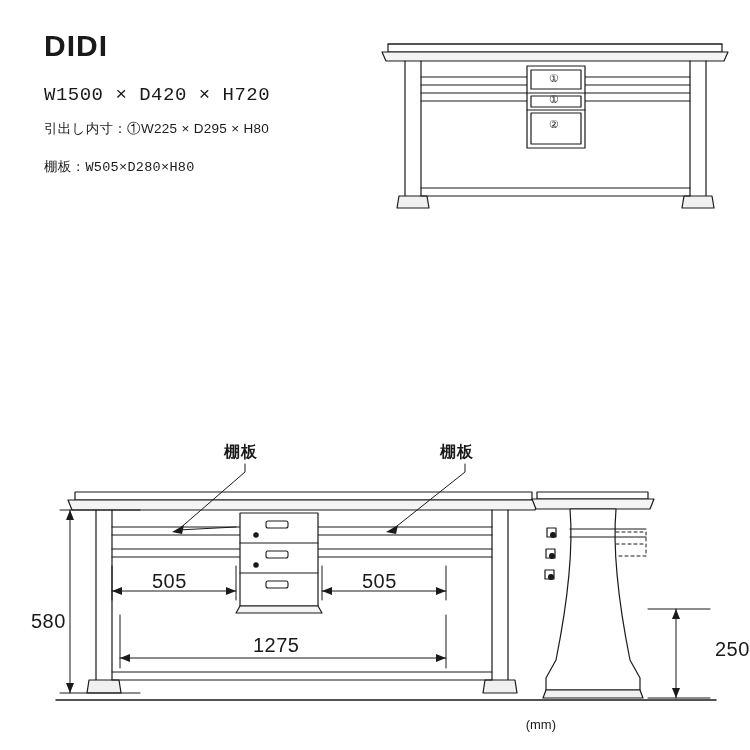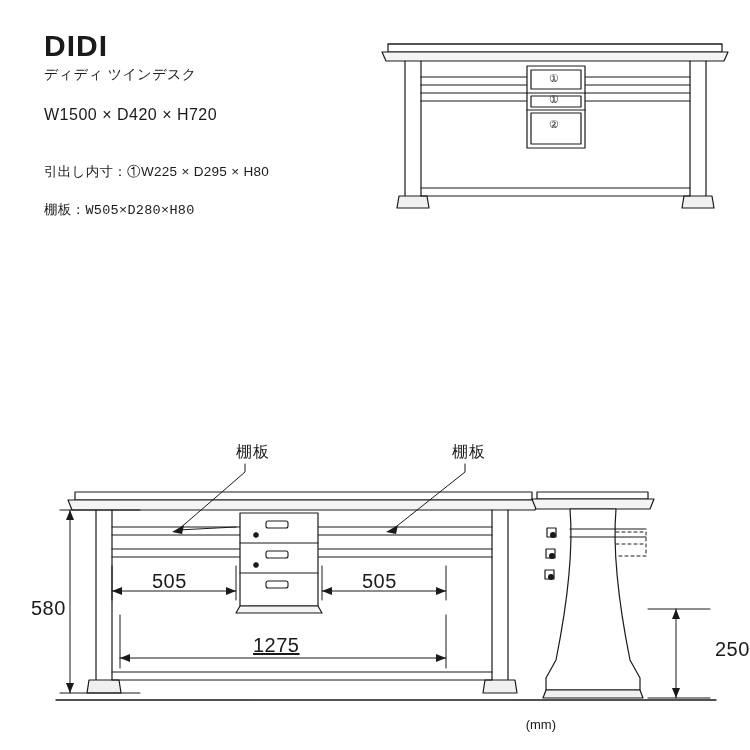--- a/index.html
+++ b/index.html
@@ -23,27 +23,28 @@
     letter-spacing: 1px;
     line-height: 1.05;
     margin: 0;
   }
   .brand-sub {
     font-size: 14px;
     margin-top: 4px;
     letter-spacing: 0.5px;
   }
   .dims {
-    font-size: 16px;
+    font-size: 19px;
     margin-top: 22px;
     letter-spacing: 0.5px;
+    font-family: Liberation Mono, monospace;
   }
   .drawer-spec {
     font-size: 13.5px;
-    margin-top: 36px;
+    margin-top: 11px;
     line-height: 1.75;
     letter-spacing: 0.3px;
   }
   .drawer-spec .indent { padding-left: 105px; display: block; }
   .shelf-spec {
     font-size: 13.5px;
     margin-top: 18px;
     letter-spacing: 0.3px;
     font-family: Liberation Mono, monospace;
   }
@@ -59,42 +60,40 @@
     position: absolute;
     right: 40px;
     bottom: 18px;
     font-size: 13px;
   }
 
   
   .lbl {
     position: absolute;
     font-size: 16px;
-    font-weight: normal;
+    font-weight: bold;
     letter-spacing: 1px;
-    margin-left: 12px;
   }
   .dim-num {
     position: absolute;
     font-size: 20px;
     letter-spacing: 0.5px;
   }
   .circ-num {
     position: absolute;
     font-size: 11px;
   }
 </style>
 </head>
 <body>
 
 <div class="page">
 
   <div class="spec">
     <div class="brand">DIDI</div>
-    <div class="brand-sub">ディディ ツインデスク</div>
     <div class="dims">W1500 × D420 × H720</div>
     <div class="drawer-spec">
       <span>引出し内寸：①W225 × D295 × H80</span>
     </div>
     <div class="shelf-spec">棚板：W505×D280×H80</div>
   </div>
 
   <svg class="layer" viewBox="0 0 750 750">
     <g fill="none" stroke="#1a1a1a" stroke-width="1.2" stroke-linejoin="round" stroke-linecap="round">
 
@@ -231,18 +230,18 @@
 
   <div class="circ-num" style="left:549px; top:72px;">①</div>
   <div class="circ-num" style="left:549px; top:93px;">①</div>
   <div class="circ-num" style="left:549px; top:118px;">②</div>
 
   <div class="lbl" style="left:224px; top:442px;">棚板</div>
   <div class="lbl" style="left:440px; top:442px;">棚板</div>
 
   <div class="dim-num" style="left:152px; top:570px;">505</div>
   <div class="dim-num" style="left:362px; top:570px;">505</div>
-  <div class="dim-num" style="left:253px; top:634px;text-decoration:underline;">1275</div>
-  <div class="dim-num" style="left:31px; top:597px;text-align:center;">580</div>
+  <div class="dim-num" style="left:253px; top:634px;">1275</div>
+  <div class="dim-num" style="left:31px; top:610px;text-align:center;">580</div>
   <div class="dim-num" style="left:715px; top:638px;">250</div>
 
   <div class="unit-label">(mm)</div>
 </div>
 
 </body></html>

